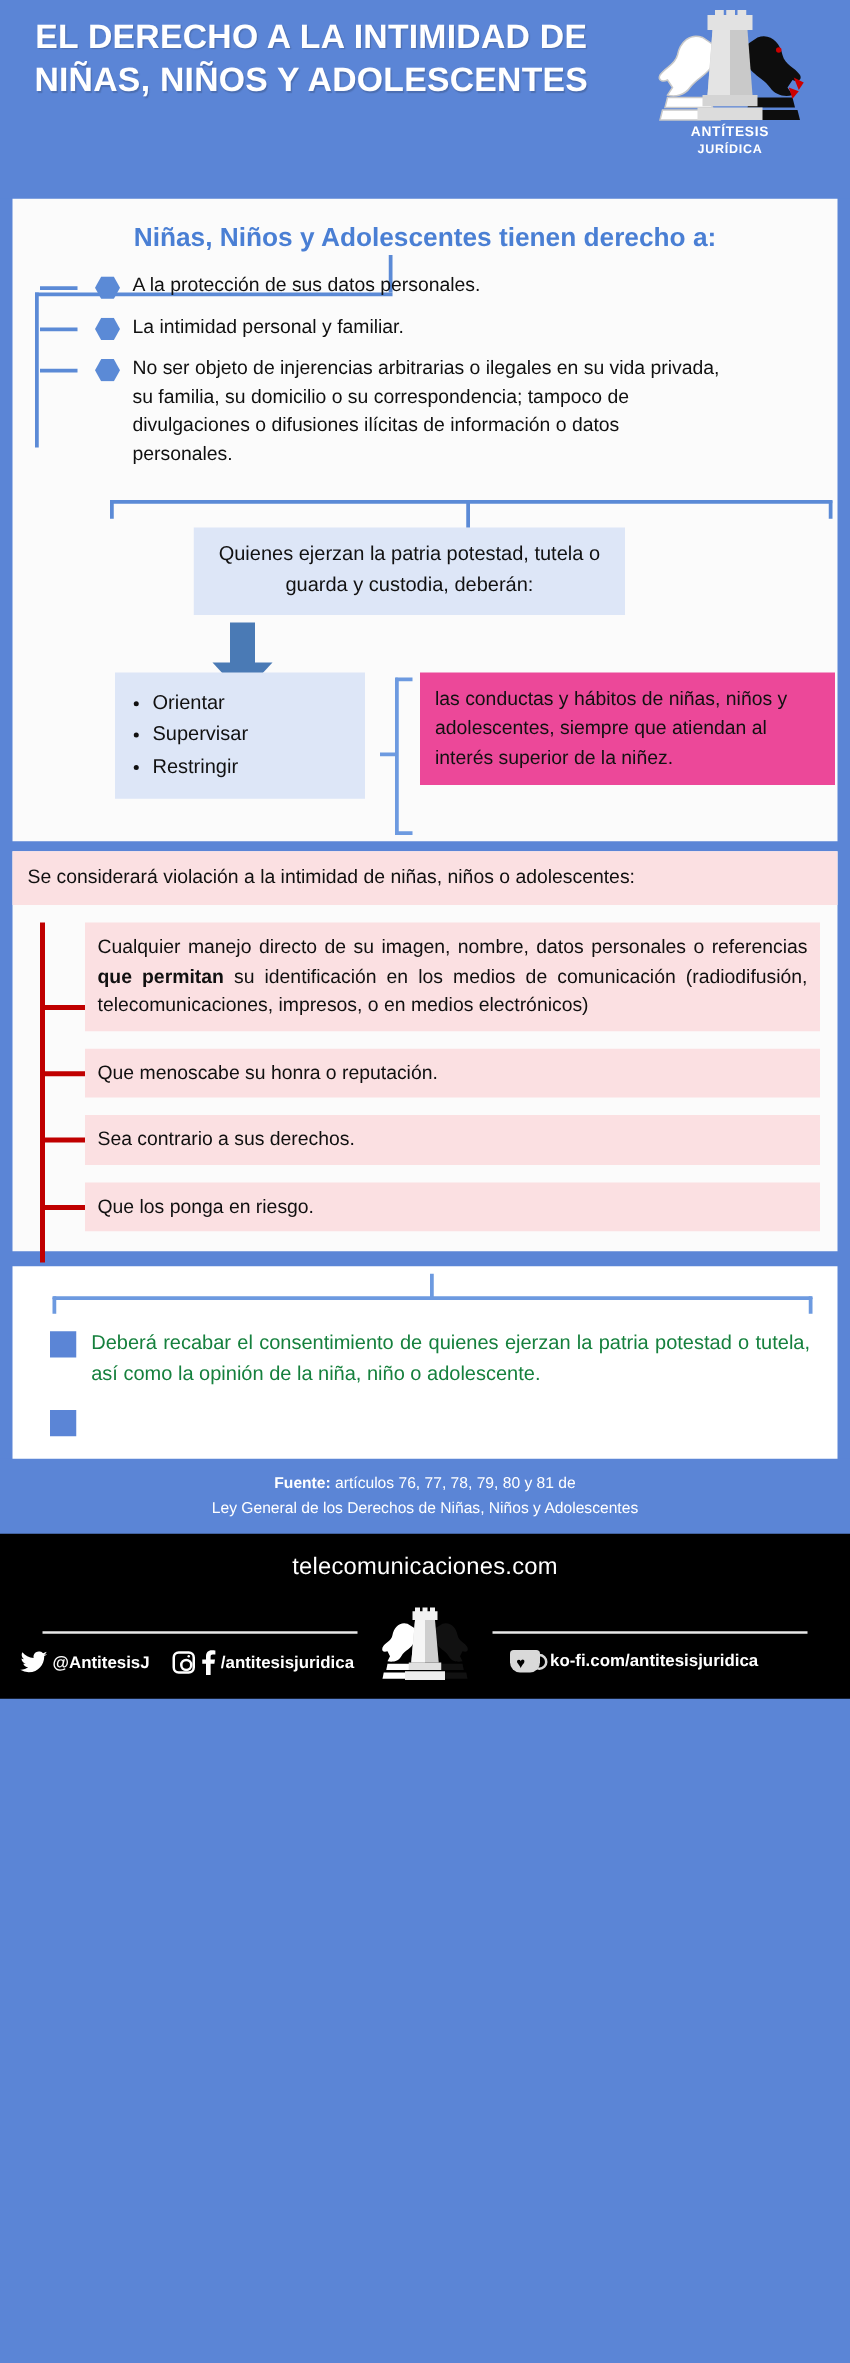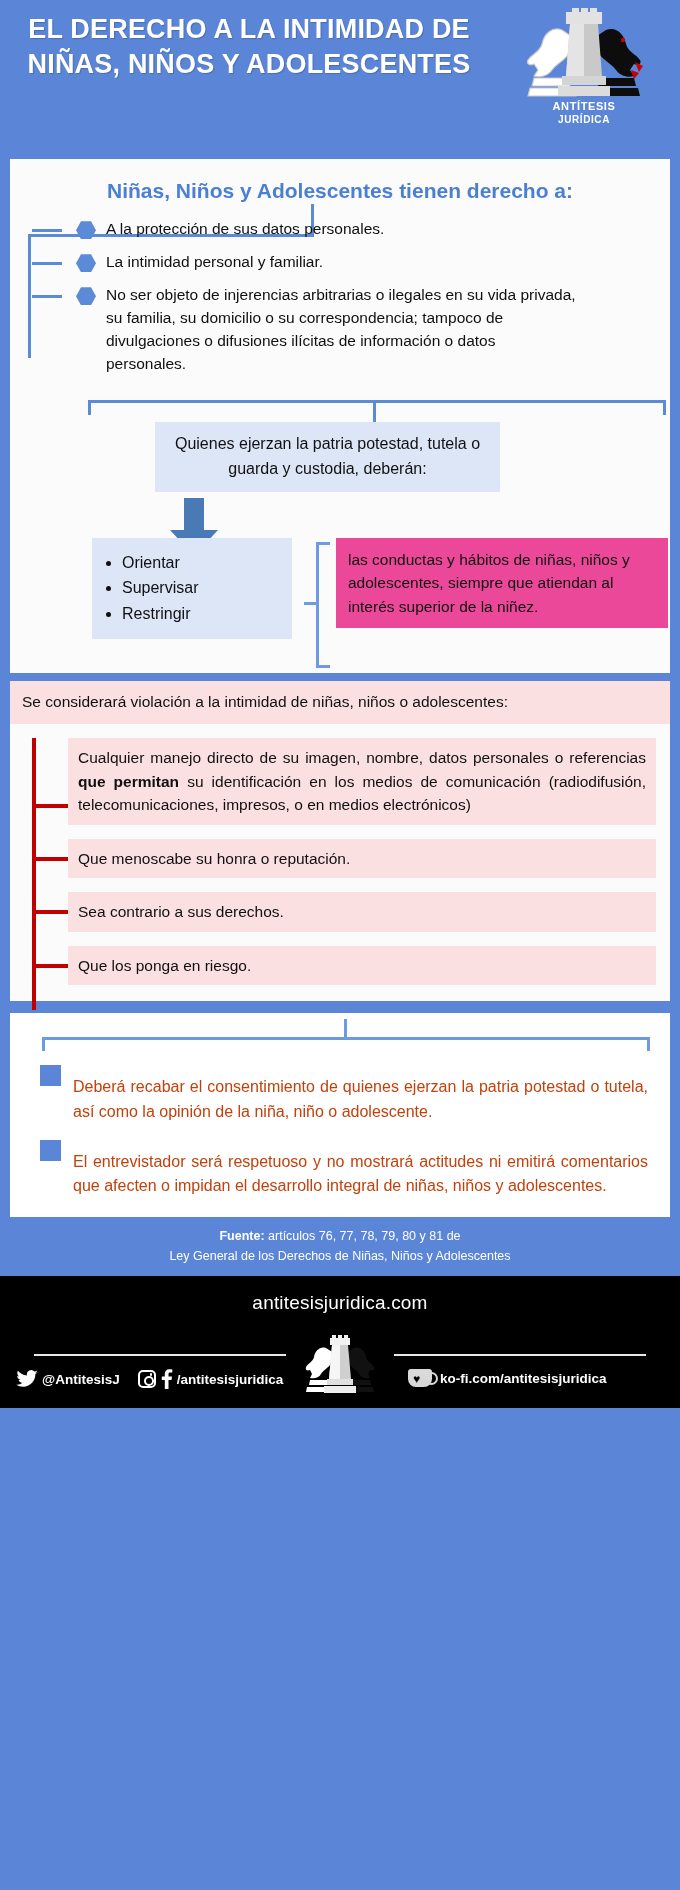--- a/index.html
+++ b/index.html
@@ -335,23 +335,22 @@
   .bluesq {
     flex: 0 0 auto;
     width: 21px; height: 21px;
     background: #5b85d6;
     margin: 2px 12px 0 0;
   }
   .sq-text {
     flex: 1;
     font-size: 16px;
     line-height: 1.52;
-    color: #c2410c;
+    color: #15803d;
     text-align: justify;
-    margin-top: 12px;
   }
 
   
   .source {
     background: #5b85d6;
     color: #ffffff;
     text-align: center;
     font-size: 12.5px;
     line-height: 1.62;
     padding: 9px 10px 10px 10px;
@@ -569,31 +568,30 @@
       <div class="rend"></div>
     </div>
 
     <div class="sq-item">
       <div class="bluesq"></div>
       <div class="sq-text">Deberá recabar el consentimiento de quienes ejerzan la patria potestad o tutela, así como la opinión de la niña, niño o adolescente.</div>
     </div>
 
     <div class="sq-item">
       <div class="bluesq"></div>
-      <div class="sq-text">El entrevistador será respetuoso y no mostrará actitudes ni emitirá comentarios que afecten o impidan el desarrollo integral de niñas, niños y adolescentes.</div>
     </div>
   </div>
 
   <div class="source">
     <b>Fuente:</b><span> artículos 76, 77, 78, 79, 80 y 81 de</span><br>
     <span>Ley General de los Derechos de Niñas, Niños y Adolescentes</span>
   </div>
 
   <div class="footer">
-    <div class="site">antitesisjuridica.com</div>
+    <div class="site">telecomunicaciones.com</div>
 
     <div class="foot-rule l"></div>
     <div class="foot-rule r"></div>
 
     <div class="footer-logo">
       <svg viewBox="0 0 88 76" width="88" height="76">
         <path d="M30 16 C24 14 19 19 18 25 C17 30 12 31 10 35 C9 38 11 39 14 38 L16 42 L14 46 C18 47 23 46 25 42 C28 37 33 36 35 31 L38 21 Z" fill="#ffffff"></path>
         <path d="M14 48 L34 48 L35 53 L13 53 Z" fill="#ffffff"></path>
         <path d="M11 55 L37 55 L38 60 L10 60 Z" fill="#ffffff"></path>
         <path d="M58 16 C64 14 69 19 70 25 C71 30 76 31 78 35 C79 38 77 39 74 38 L72 42 L74 46 C70 47 65 46 63 42 C60 37 55 36 53 31 L50 21 Z" fill="#111111"></path>

